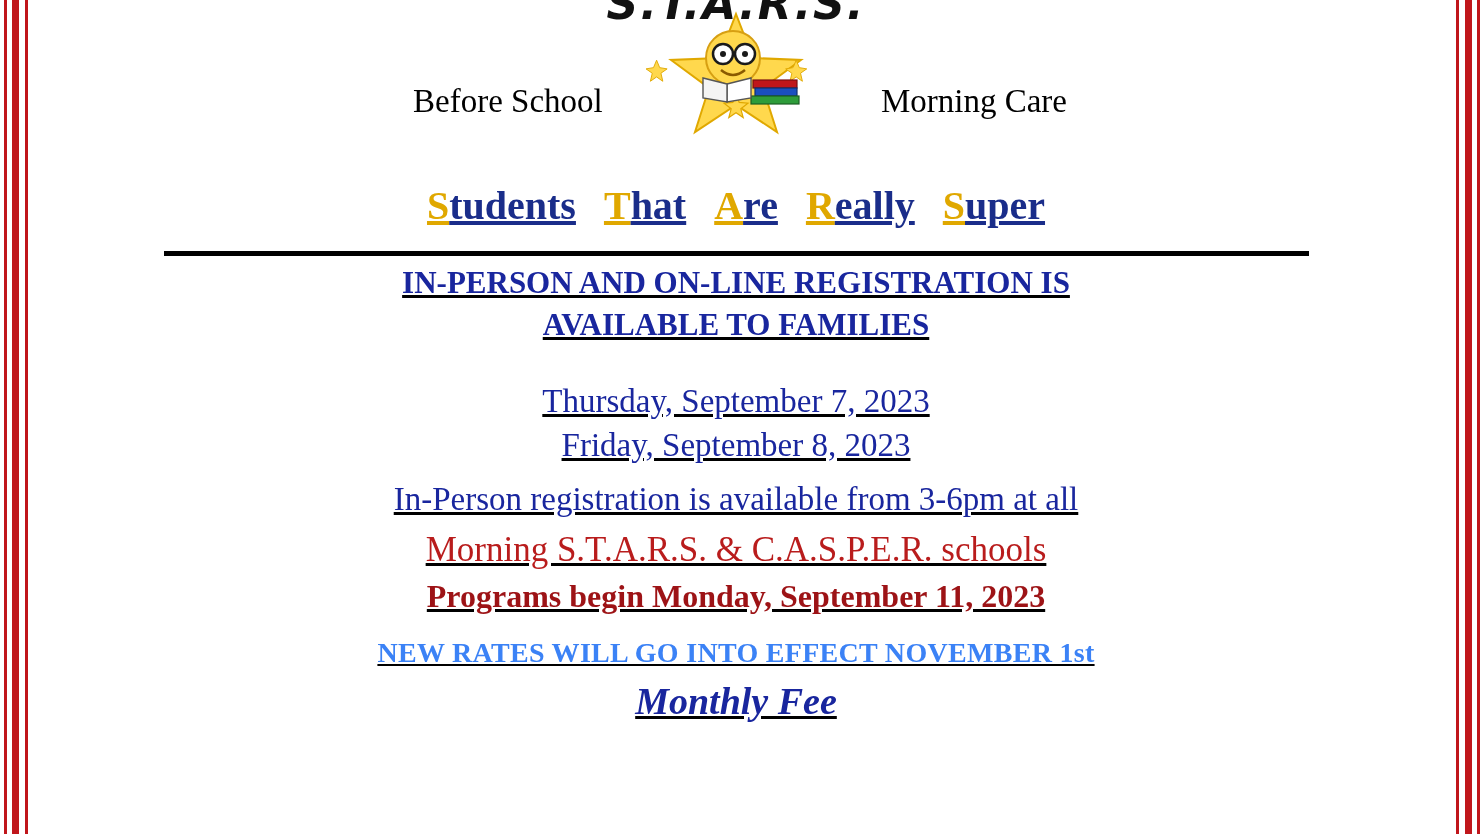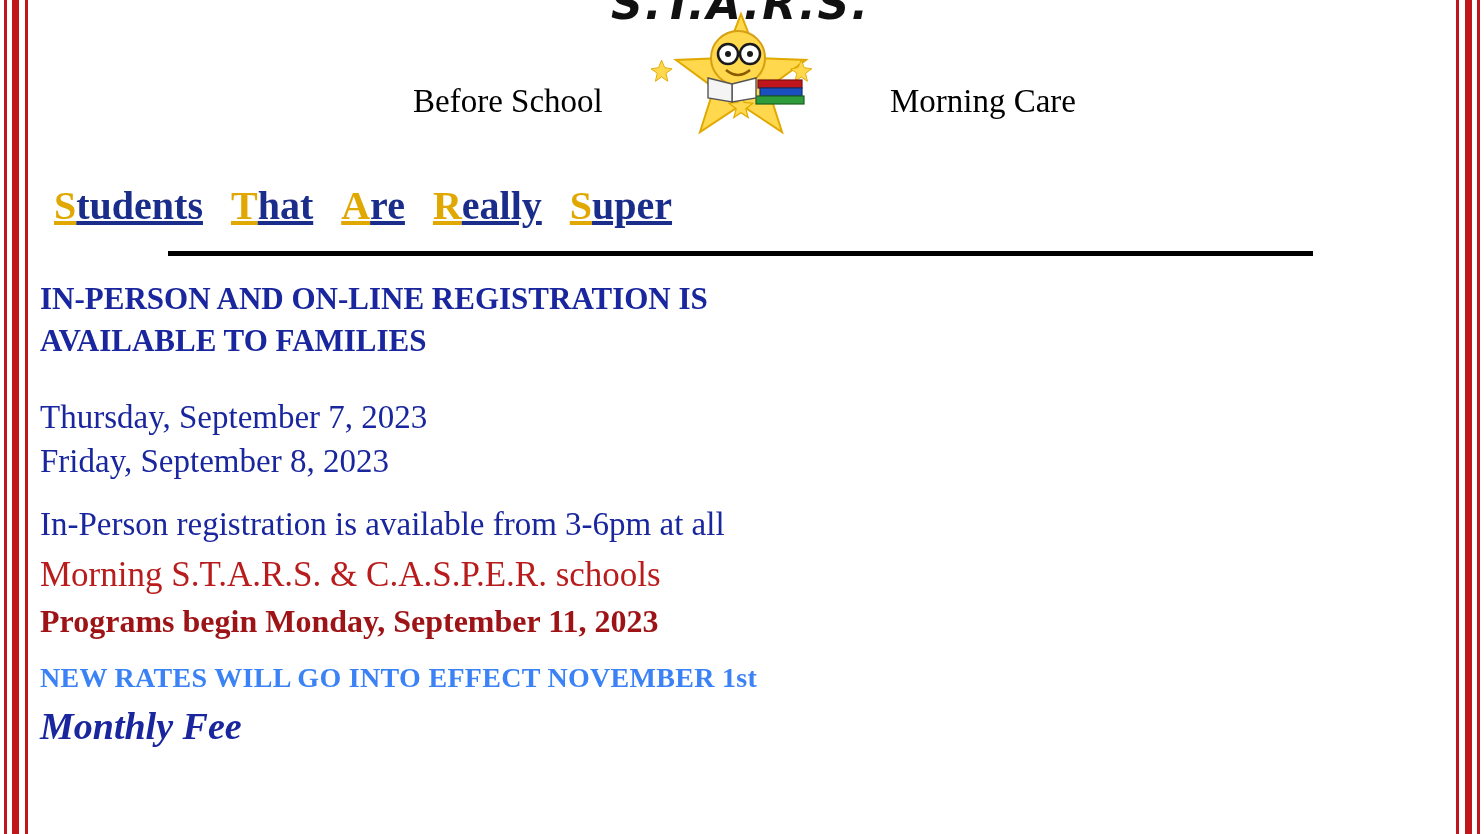--- a/index.html
+++ b/index.html
@@ -41,23 +41,24 @@
   .border-stripes.left .s2 { left: 12px; width: 7px; }
   .border-stripes.left .s3 { left: 25px; width: 3px; }
   .border-stripes.right .s1 { right: 4px;  width: 3px; }
   .border-stripes.right .s2 { right: 12px; width: 7px; }
   .border-stripes.right .s3 { right: 25px; width: 3px; }
 
   
   .content {
     position: absolute;
     left: 40px;
-    right: 43px;
+    right: 52px;
     top: 0;
-    text-align: left;
+    text-align: center;
+    text-decoration: underline;
   }
 
   
   .header-block {
     position: relative;
     height: 148px;
   }
   .stars-wordmark {
     position: absolute;
     left: 50%;
@@ -121,36 +122,36 @@
 
   .rule {
     margin: 14px auto 0 auto;
     width: 1145px;
     height: 0;
     border-top: 5px solid #000000;
   }
 
   
   .headline {
-    margin-top: 22px;
+    margin-top: 6px;
     font-size: 31px;
     font-weight: bold;
     color: #19269e;
     line-height: 1.35;
   }
   .dates {
     margin-top: 34px;
     color: #19269e;
   }
   .date-line {
     font-size: 33px;
     line-height: 1.33;
   }
   .inperson-line {
-    margin-top: 23px;
+    margin-top: 14px;
     font-size: 33px;
     color: #19269e;
   }
   .schools-line {
     margin-top: 12px;
     font-size: 35px;
     color: #b91c1c;
   }
   .programs-line {
     margin-top: 8px;

